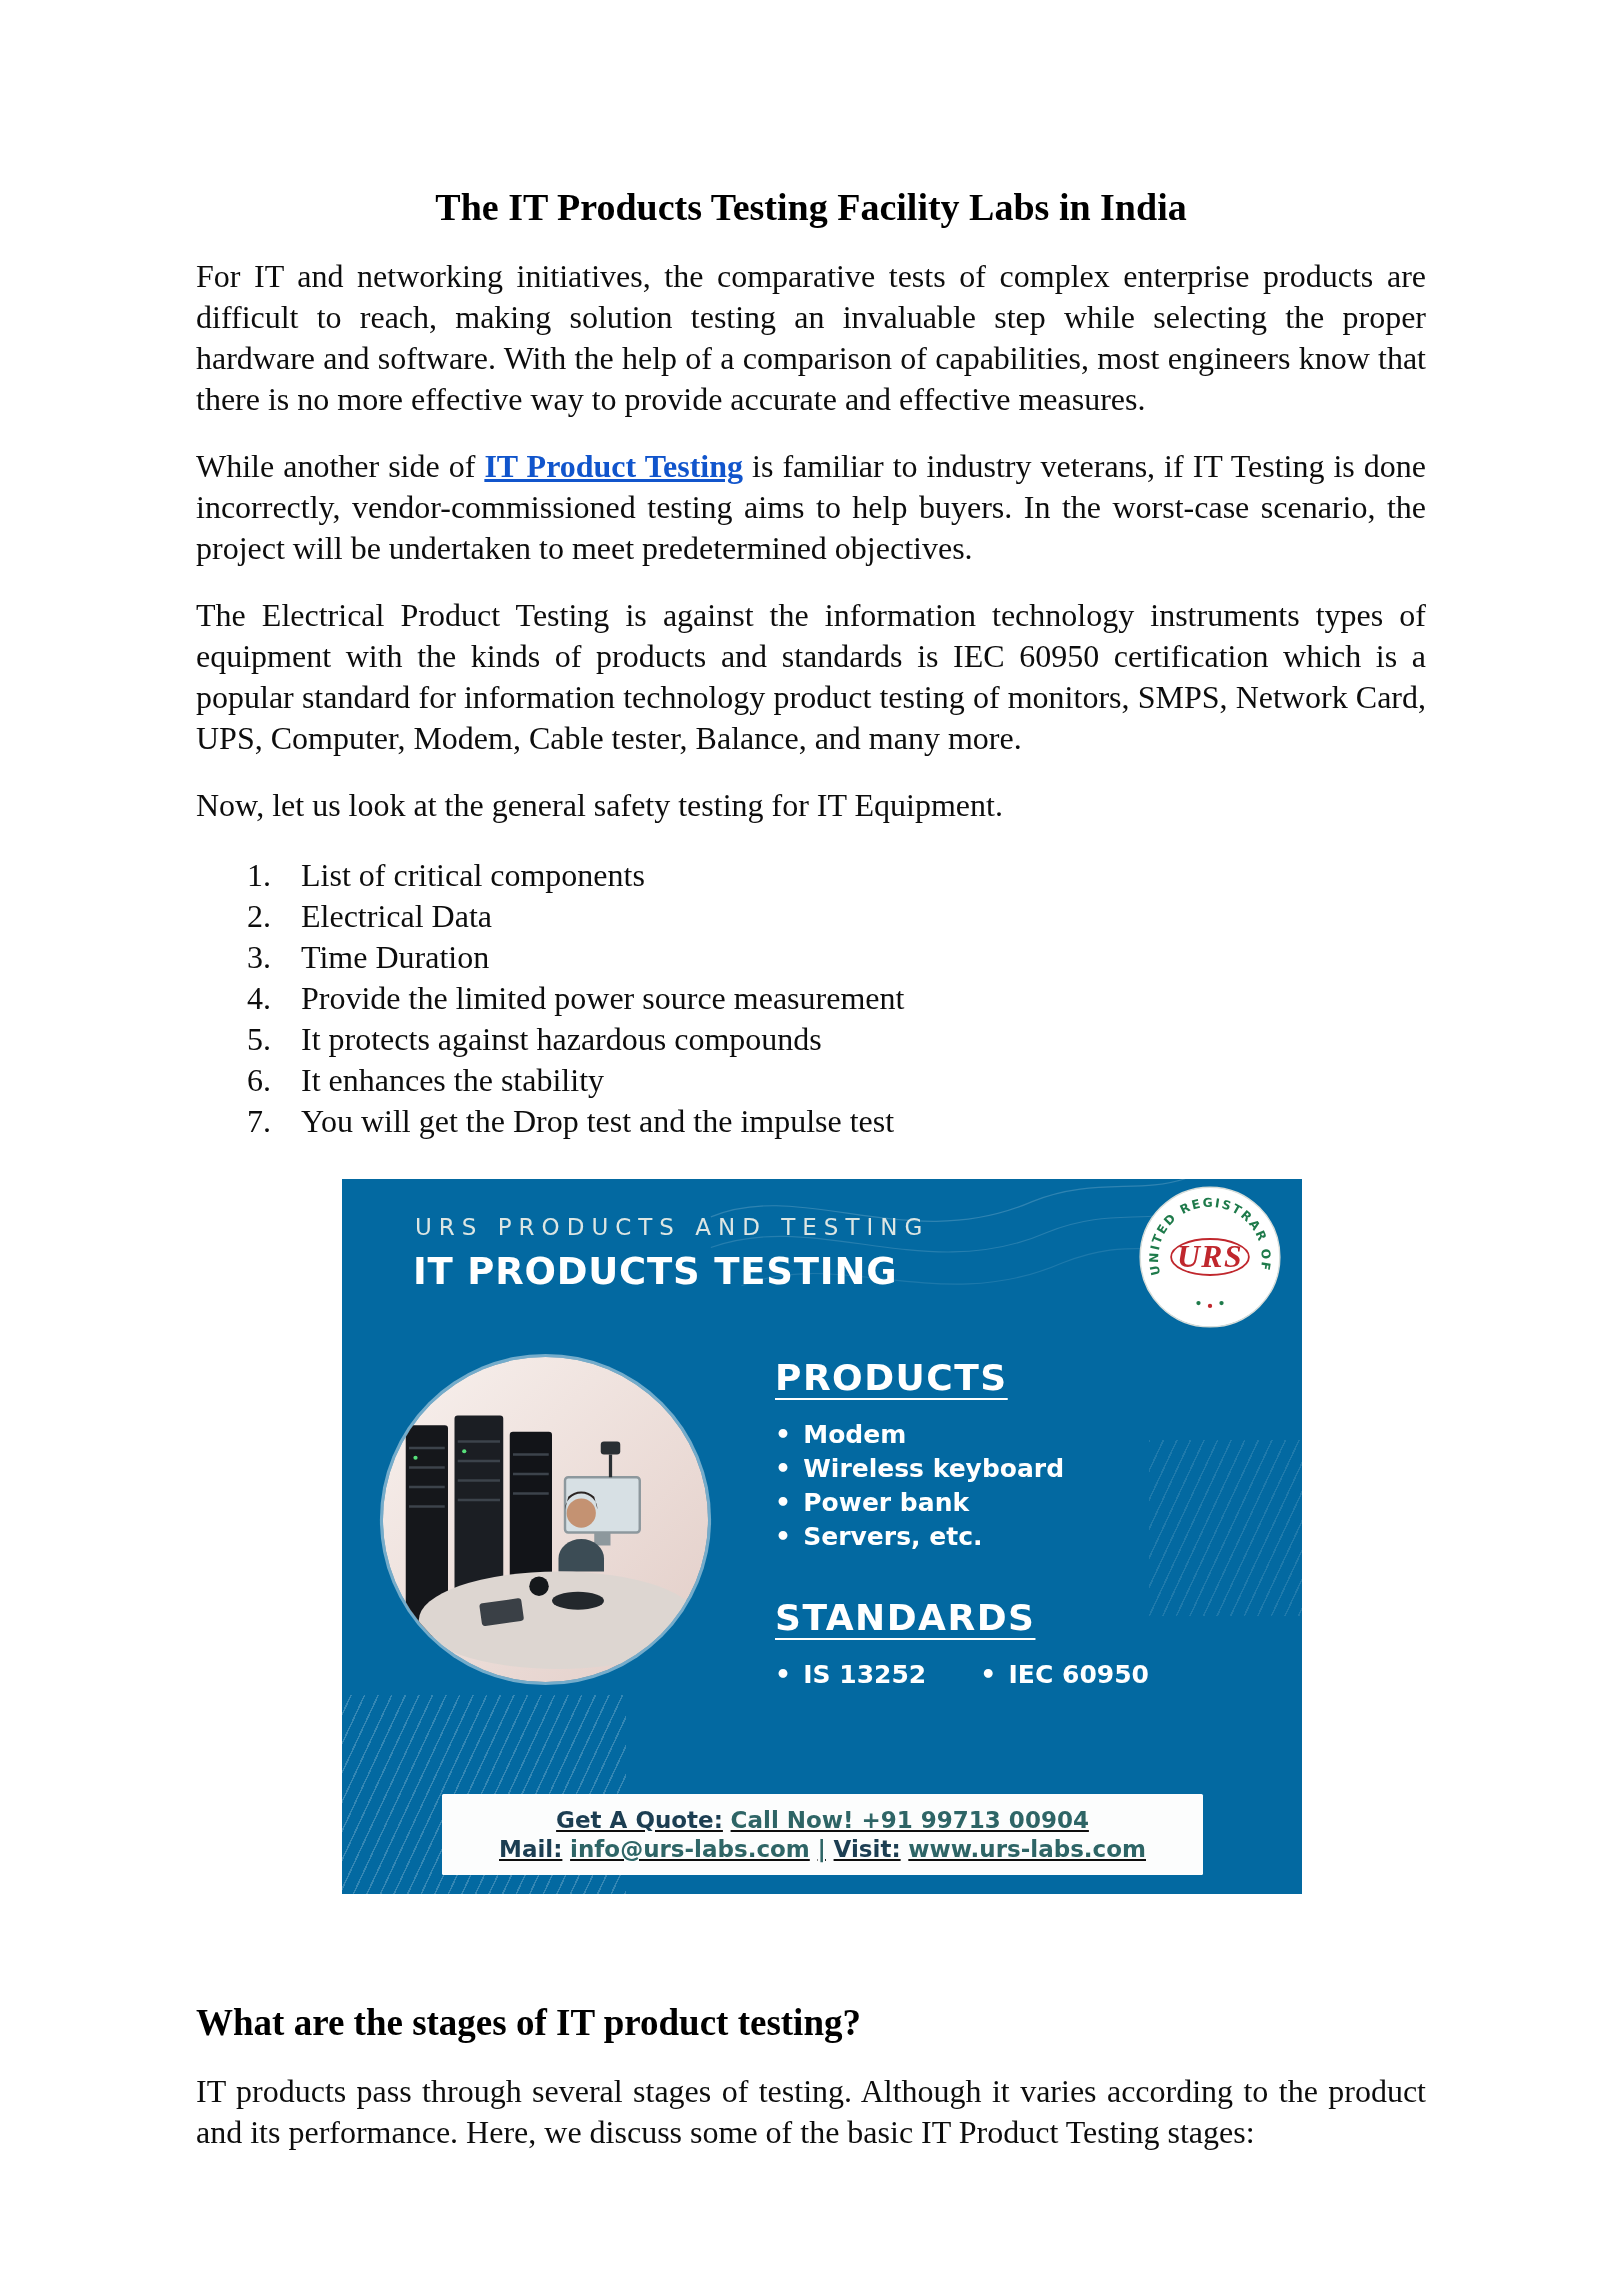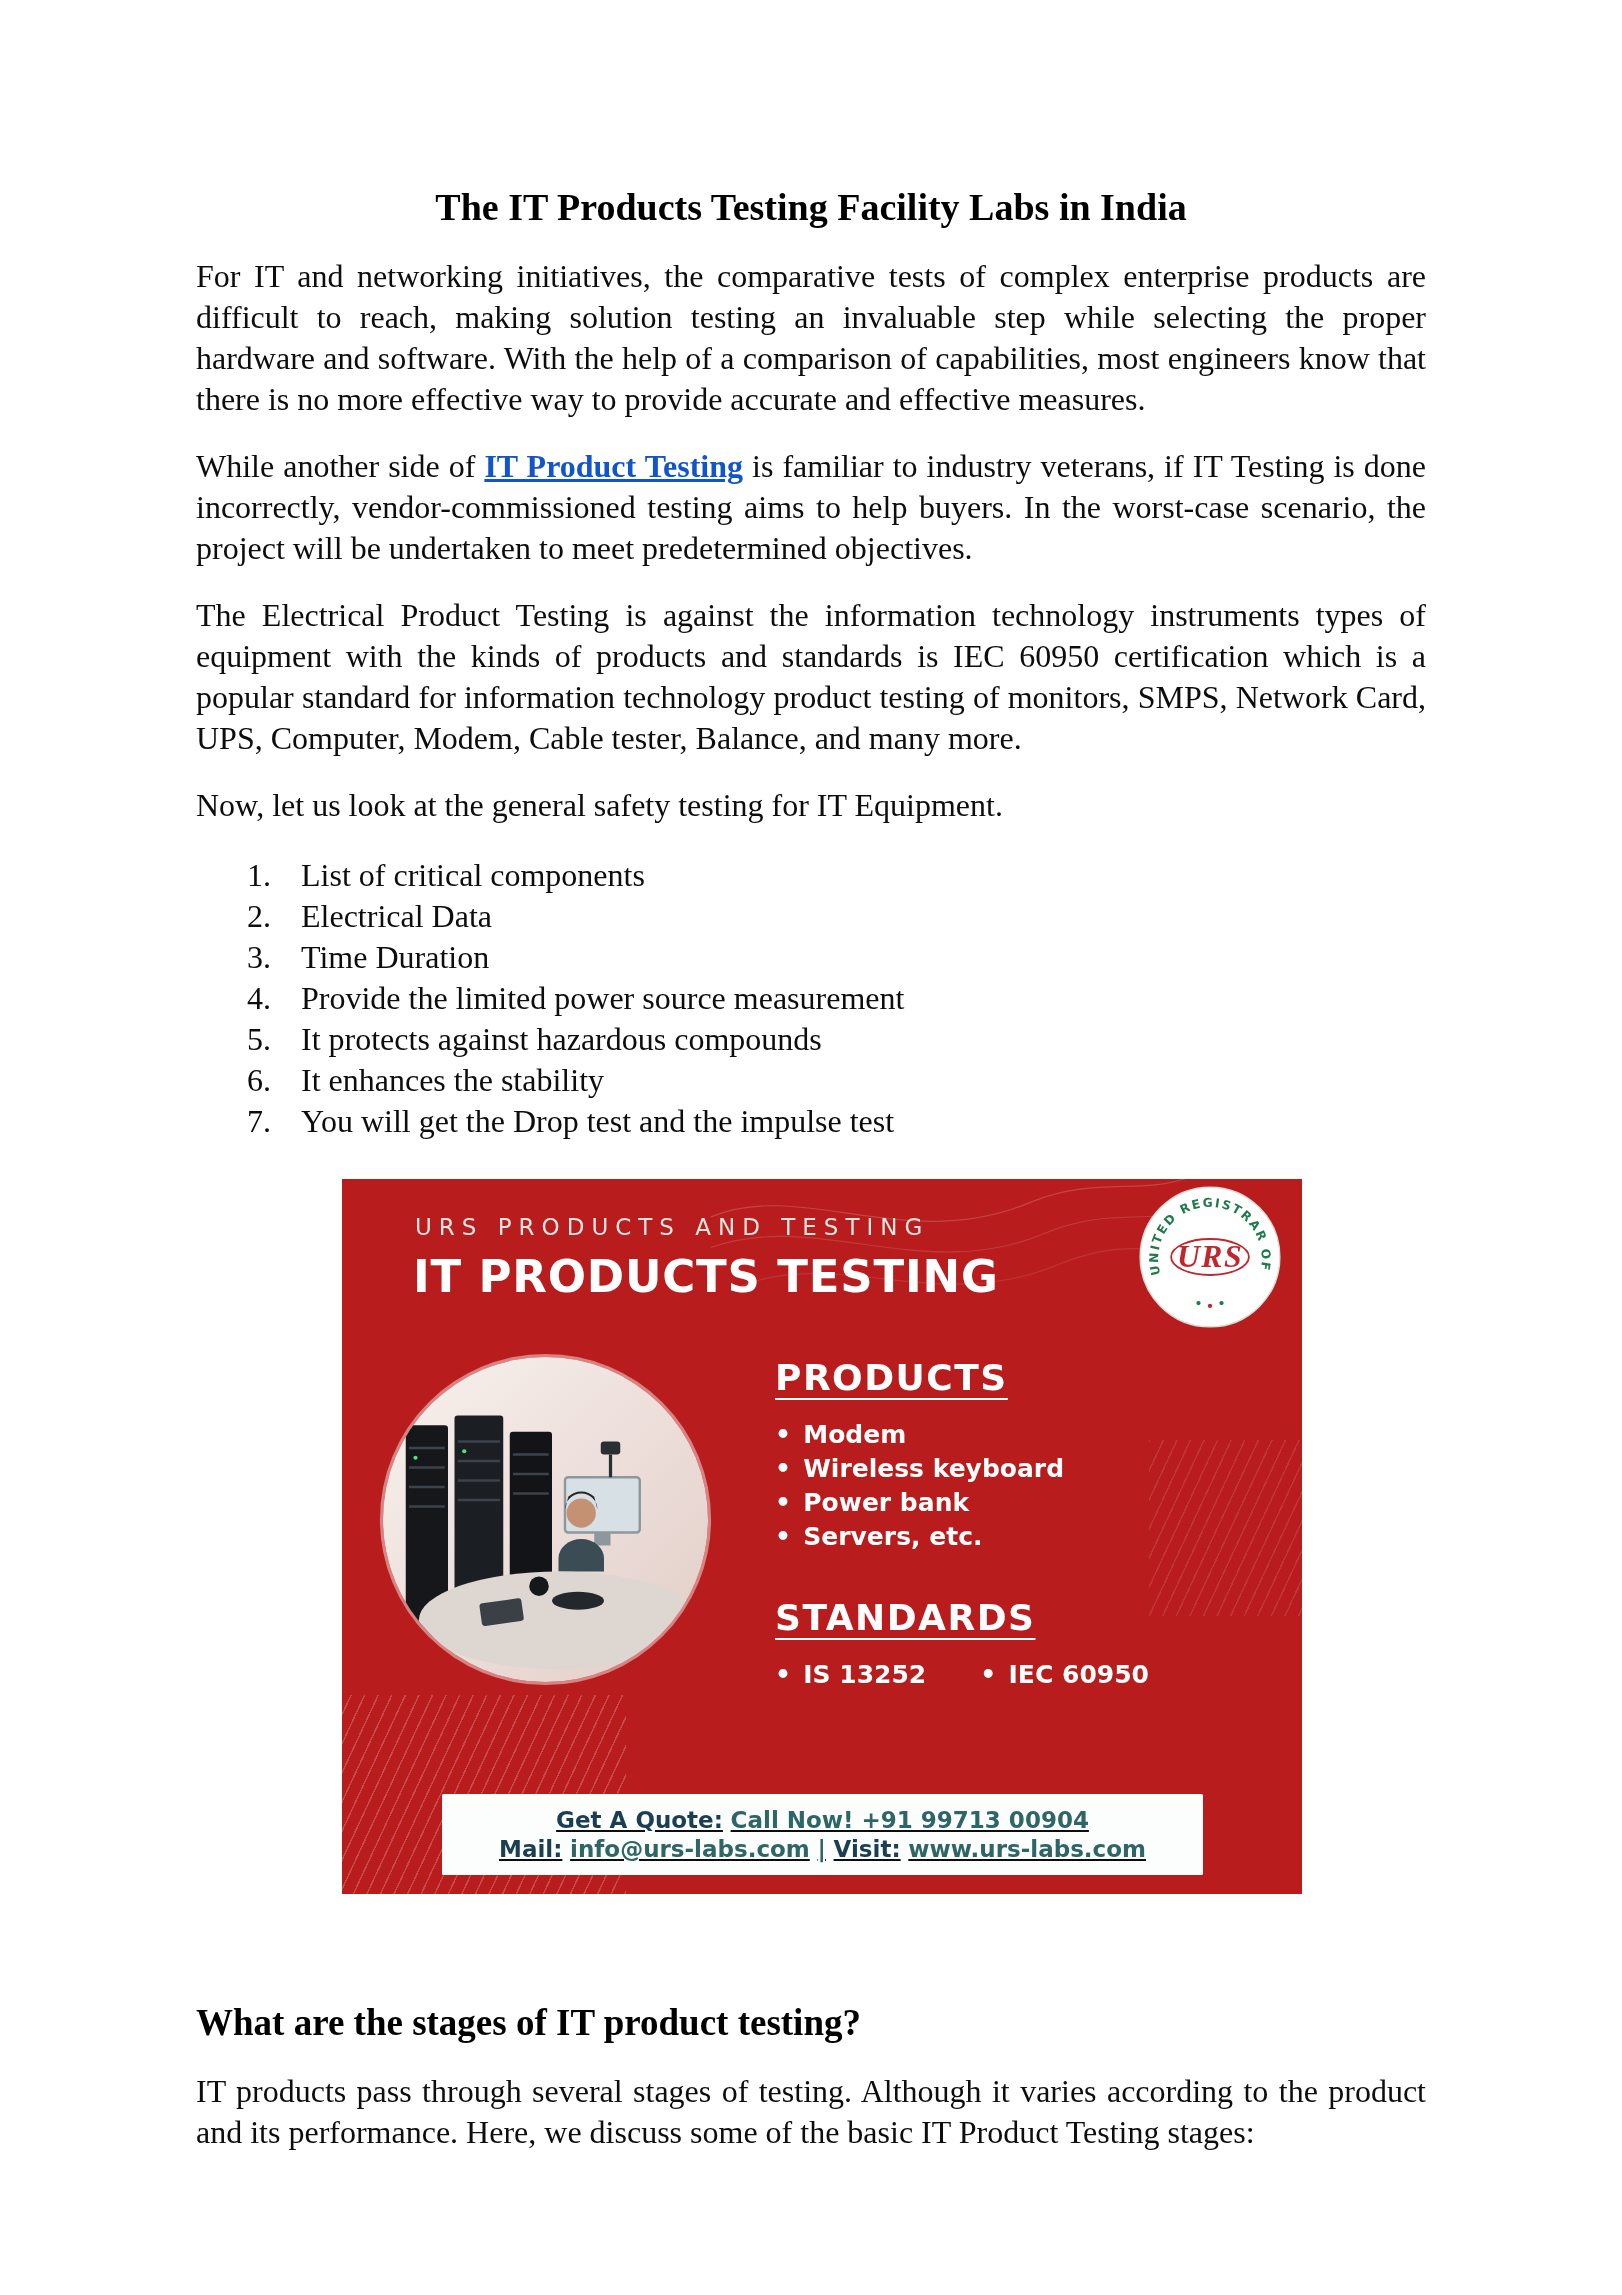--- a/index.html
+++ b/index.html
@@ -20,35 +20,35 @@
     margin:29px 0 0;padding:0 0 0 51px;list-style:none;counter-reset:n;
     font-size:32px;
   }
   ol.doc-list li{counter-increment:n;line-height:41px;}
   ol.doc-list li::before{content:counter(n) ".";display:inline-block;width:54px;}
   h2.doc-h2{margin:107px 0 16px;font-size:37px;line-height:44px;font-weight:bold;color:#000;}
 
   
   .flyer{
     position:relative;margin:37px 0 0 146px;width:960px;height:715px;
-    background:#b91c1c;overflow:hidden;
+    background:#0369a1;overflow:hidden;
     font-family:"DejaVu Sans", sans-serif;
   }
   .deco{position:absolute;pointer-events:none;}
   .stripes{background:repeating-linear-gradient(115deg, rgba(255,255,255,0.20) 0 1.5px, transparent 1.5px 12.3px);}
   .stripes-bl{left:-46px;bottom:-31px;width:330px;height:230px;}
   .stripes-tr{right:0;top:261px;width:153px;height:176px;opacity:.55;}
   .contours{left:368px;top:-7.7px;width:476px;height:153px;opacity:.35;}
 
   .flyer-kicker{
     position:absolute;left:73px;top:35px;font-size:23px;letter-spacing:7px;
     color:#dde6e3;font-weight:500;
   }
   .flyer-title{
-    position:absolute;left:71px;top:71px;font-size:45px;font-weight:800;
+    position:absolute;left:71px;top:71px;font-size:37px;font-weight:800;
     color:#ffffff;letter-spacing:0.8px;
   }
   .badge{position:absolute;top:6.1px;right:20px;width:144px;height:144px;}
   .badge svg{width:100%;height:100%;display:block;}
   .ring-text{font-size:17px;font-weight:bold;letter-spacing:2.5px;fill:#1e7a4a;}
   .badge-center{
     font-size:44px;font-weight:bold;font-style:italic;fill:#c0272d;
     font-family:"Liberation Serif", serif;letter-spacing:2px;
   }
   .photo{

